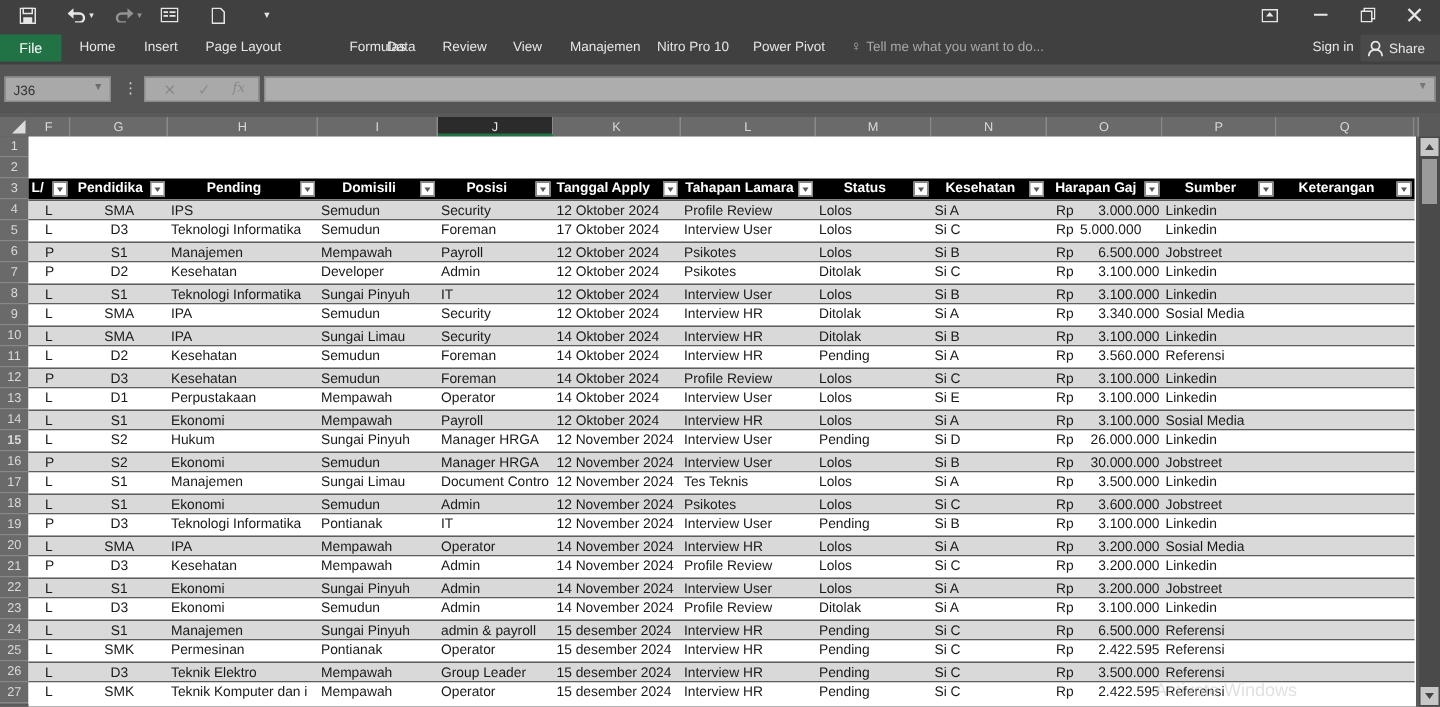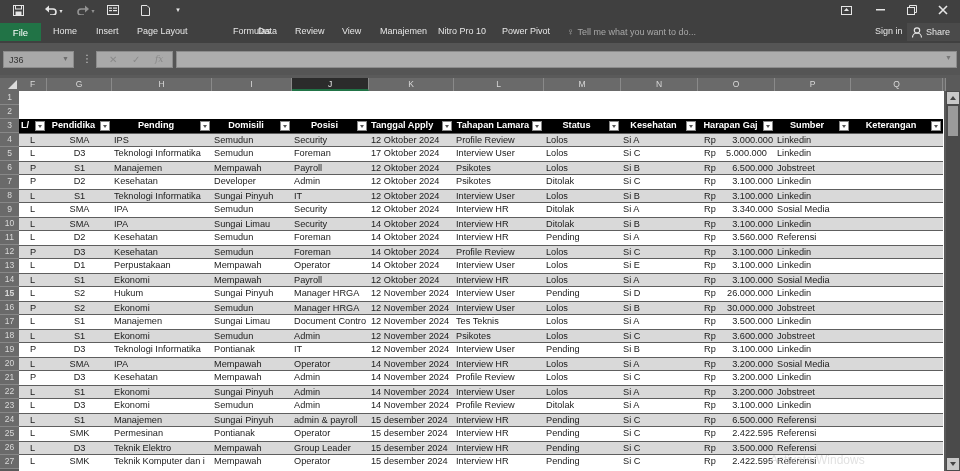--- a/index.html
+++ b/index.html
@@ -245,21 +245,21 @@
           <span class="cell c-center" style="left: 0px; width: 28px; text-align: left; padding-left: 11px;">L</span>
           <span class="cell c-center" style="left: 28px; width: 65px;">D3</span>
           <span class="cell" style="left: 93px; width: 100px;">Teknologi Informatika</span>
           <span class="cell" style="left: 193px; width: 80px;">Semudun</span>
           <span class="cell" style="left: 273px; width: 77px;">Foreman</span>
           <span class="cell" style="left: 350px; width: 85px;">17 Oktober 2024</span>
           <span class="cell" style="left: 435px; width: 90px;">Interview User</span>
           <span class="cell" style="left: 525px; width: 77px;">Lolos</span>
           <span class="cell" style="left: 602px; width: 77px;">Si C</span>
           <span class="cell" style="left: 683px; width: 20px;">Rp</span>
-          <span class="cell" style="left: 699px; width: 57px; text-align: center;">5.000.000</span>
+          <span class="cell" style="left: 699px; width: 57px; text-align: left;">5.000.000</span>
           <span class="cell" style="left: 756px; width: 76px;">Linkedin</span>
           <span class="cell" style="left: 832px; width: 92px;"></span>
         </div>
         <div class="row odd" style="top: 70px;">
           <span class="cell c-center" style="left: 0px; width: 28px; text-align: left; padding-left: 11px;">P</span>
           <span class="cell c-center" style="left: 28px; width: 65px;">S1</span>
           <span class="cell" style="left: 93px; width: 100px;">Manajemen</span>
           <span class="cell" style="left: 193px; width: 80px;">Mempawah</span>
           <span class="cell" style="left: 273px; width: 77px;">Payroll</span>
           <span class="cell" style="left: 350px; width: 85px;">12 Oktober 2024</span>

